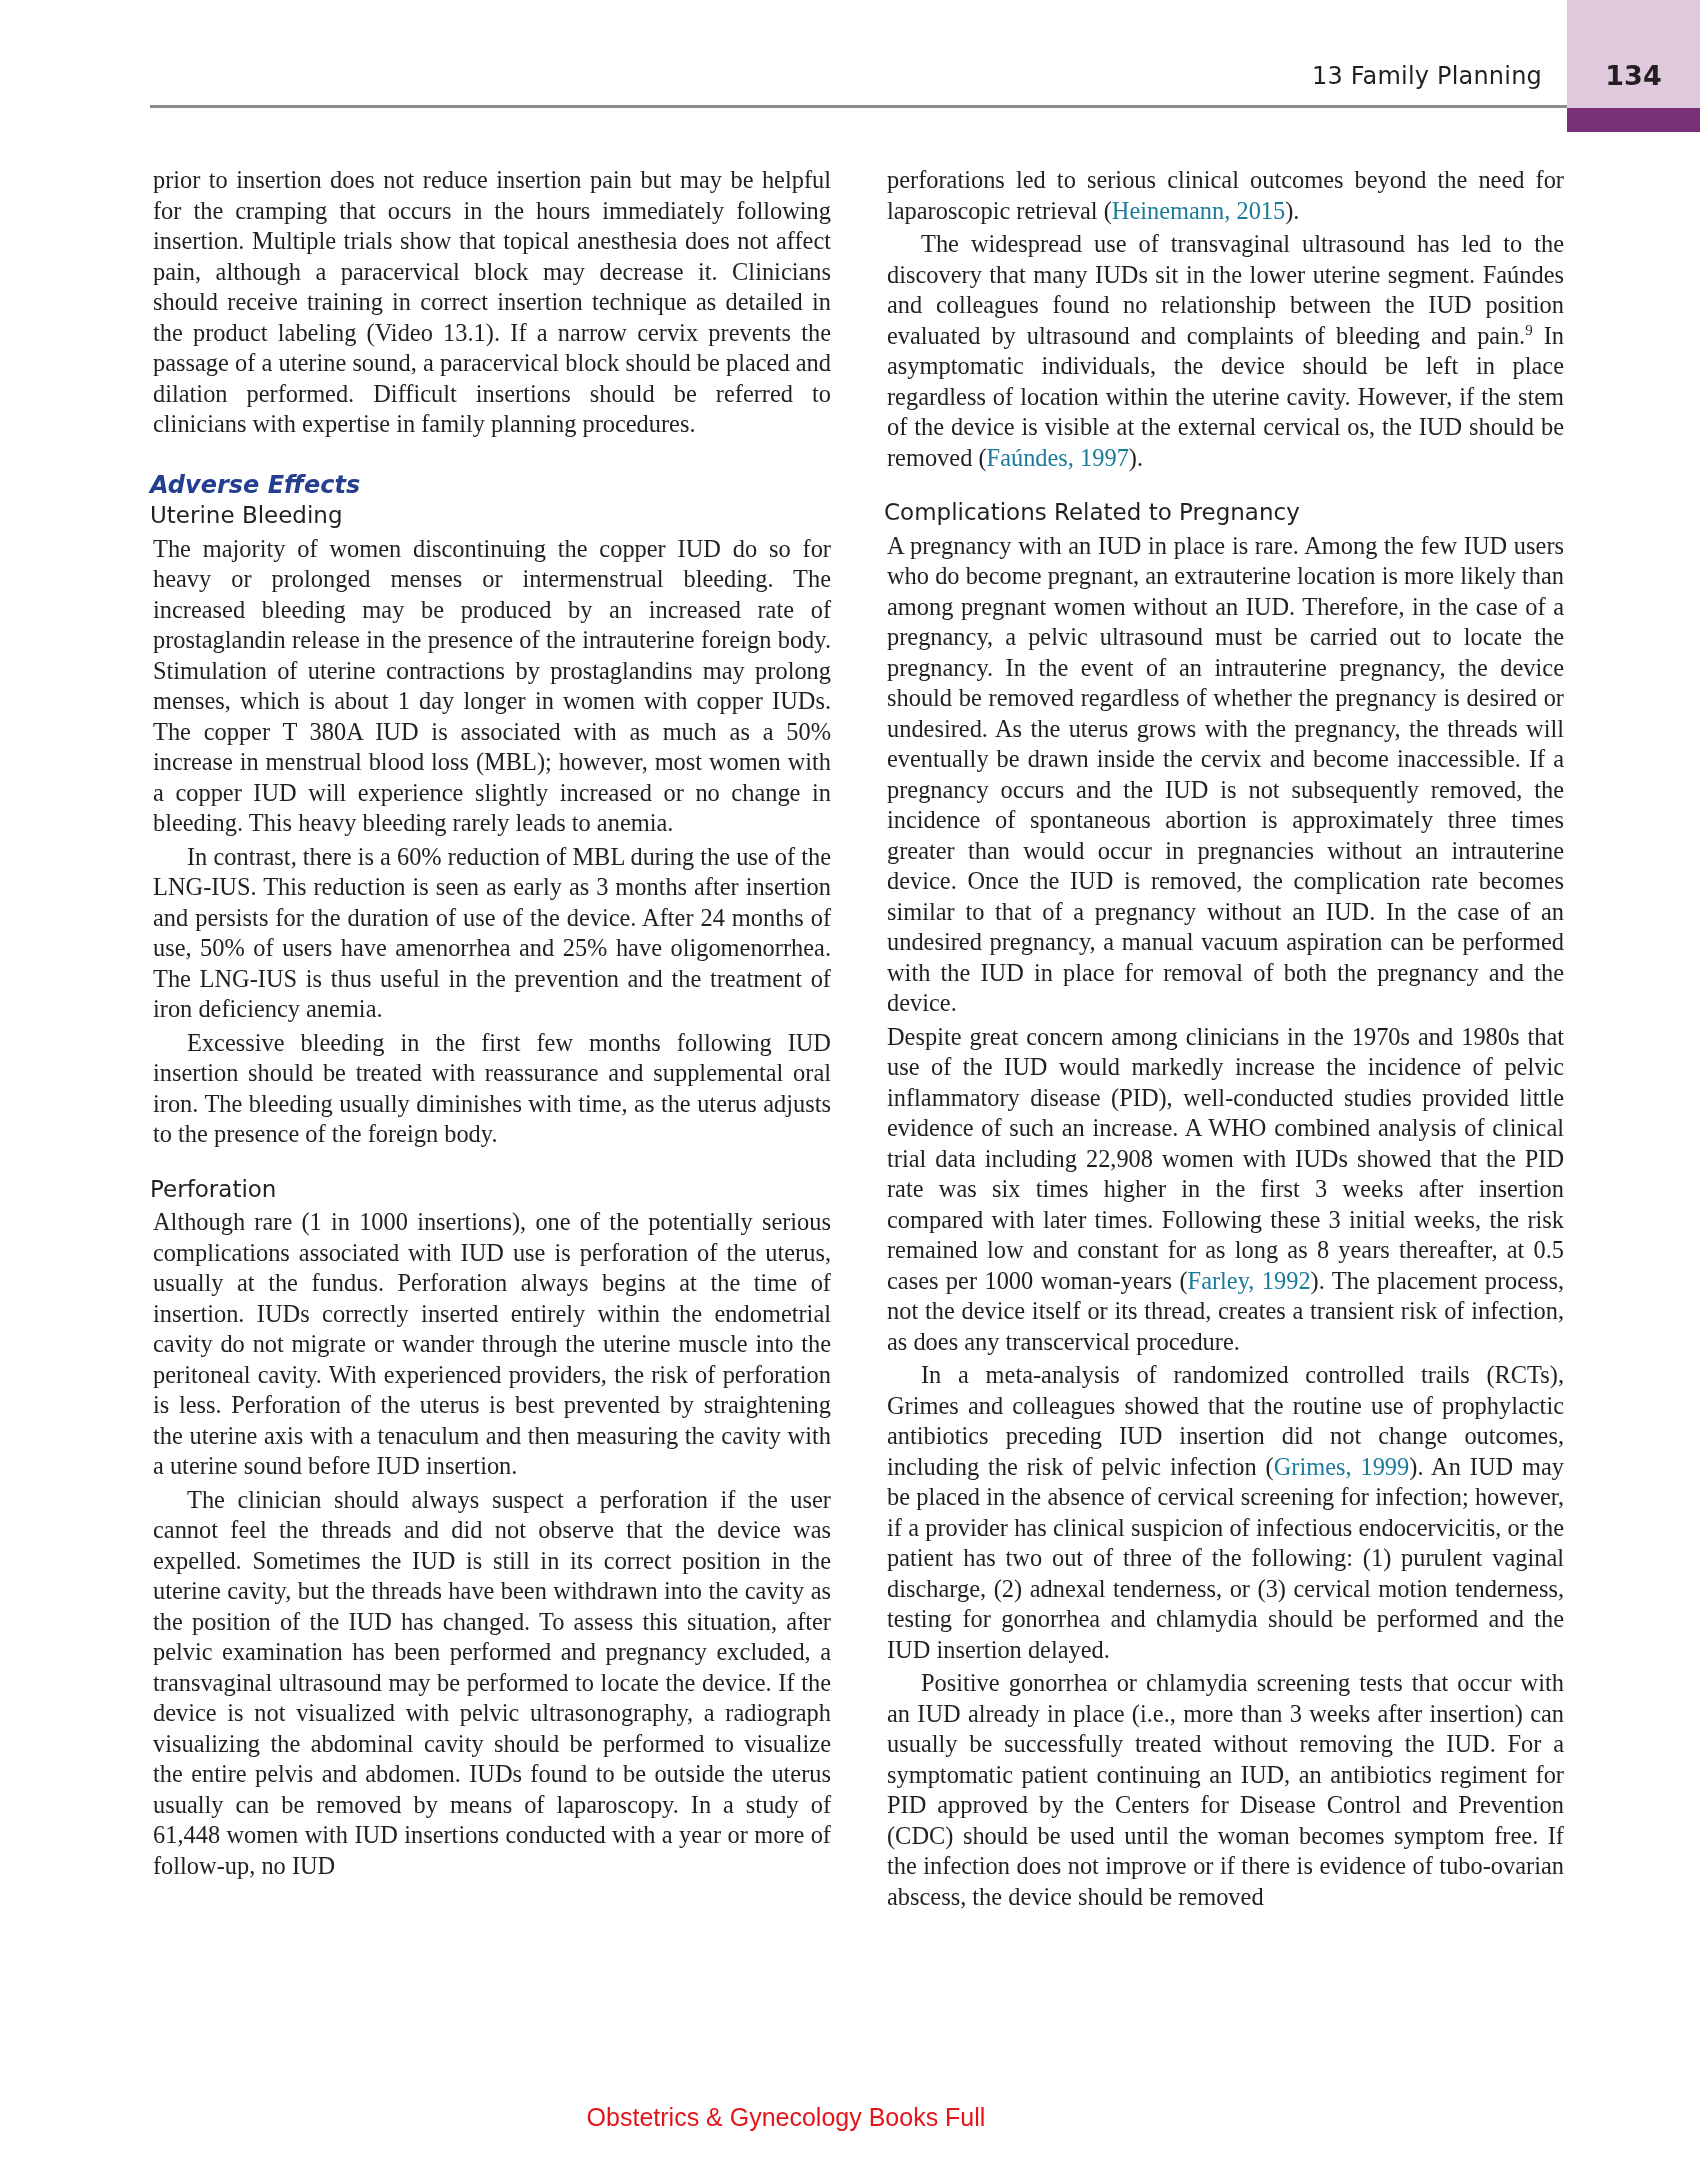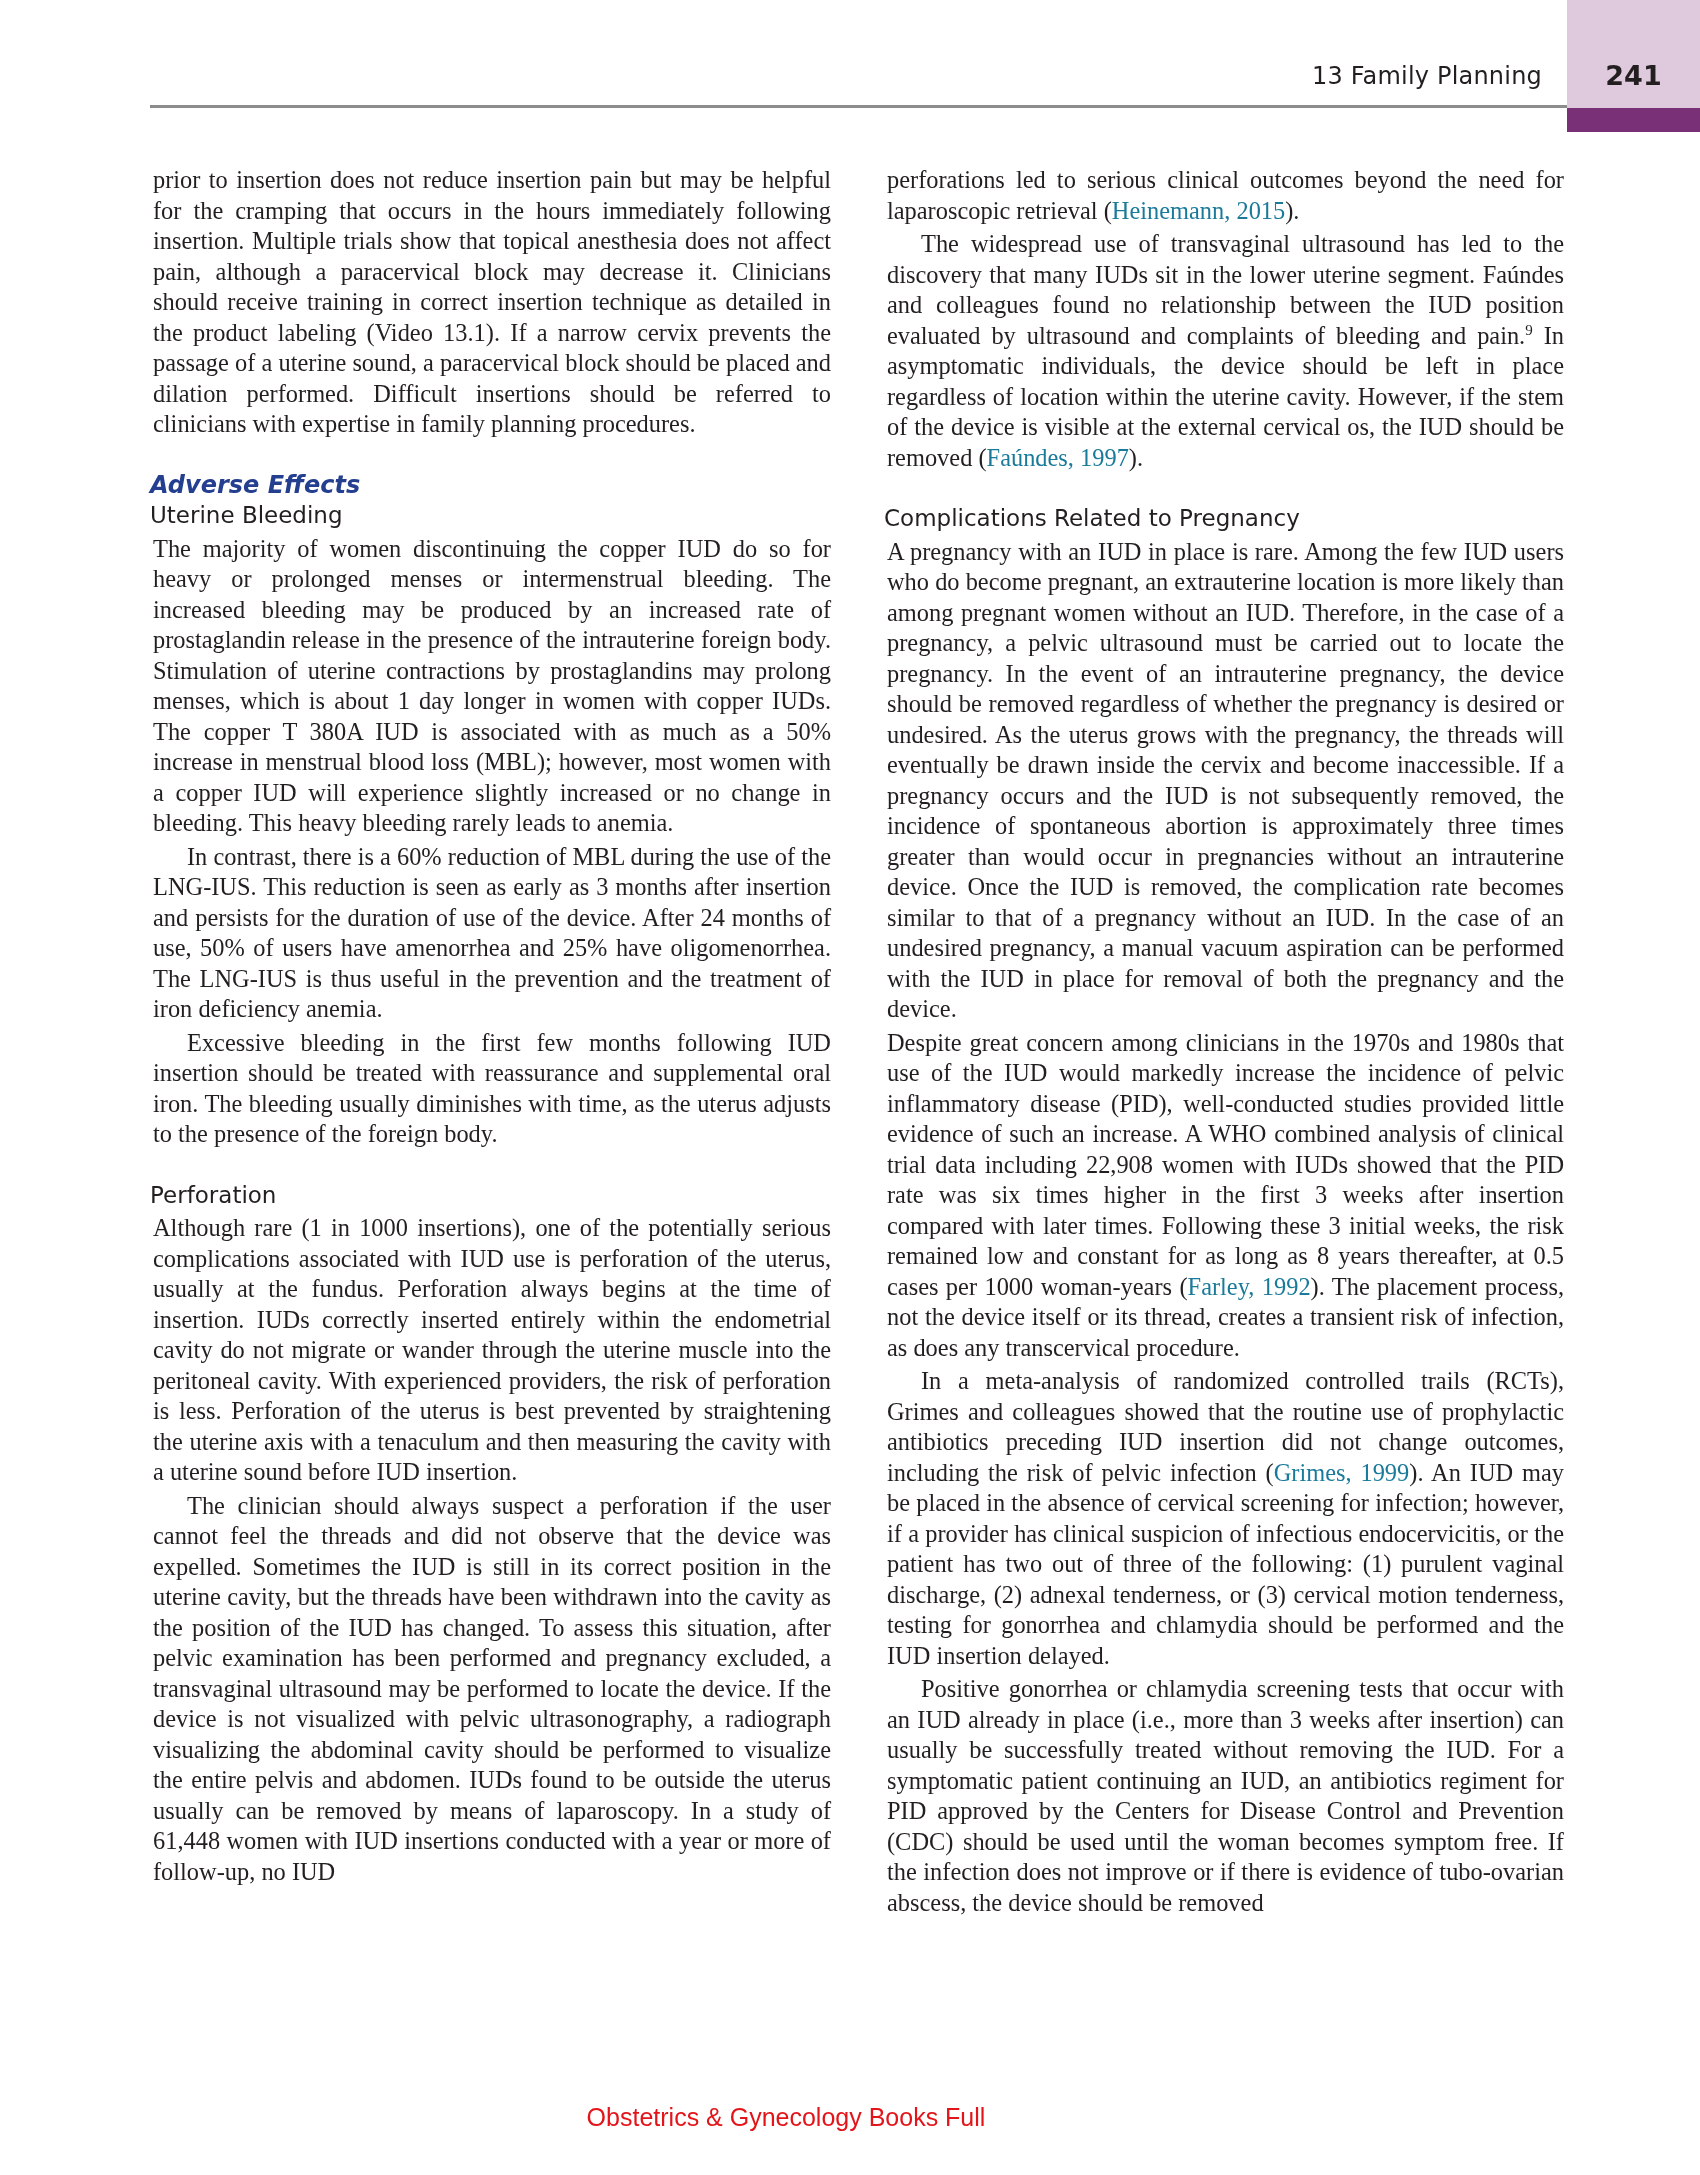--- a/index.html
+++ b/index.html
@@ -14,34 +14,34 @@
                  font-family:"DejaVu Sans", "Liberation Sans", sans-serif; font-weight:bold; font-size:27px; color:#231f20; }
   .col { position:absolute; top:162px; font-size:24.4px; line-height:30.5px; text-align:justify;
          hyphens:manual; }
   .col-left { left:150px; width:684px; }
   .col-right { left:884px; width:683px; }
   p { margin:3px; }
   p.indent { text-indent:34px; }
   .h-major { font-family:"DejaVu Sans", "Liberation Sans", sans-serif; font-style:italic; font-weight:bold;
              color:#243f8f; font-size:24px; line-height:30.5px; margin-top:30px; }
   .h-minor { font-family:"DejaVu Sans", "Liberation Sans", sans-serif; font-size:23px; line-height:30.5px; color:#231f20; }
-  .h-minor.spaced { margin-top:30px; }
+  .h-minor.spaced { margin-top:24px; }
   .cite { color:#1a7a9a; }
   sup { font-size:15px; line-height:0; }
   .footer-watermark { position:absolute; left:0; width:1572px; top:2103px; text-align:center;
                       font-family:"Liberation Sans", "DejaVu Sans", sans-serif; font-size:25px; color:#e3151a; }
 </style>
 </head>
 <body>
 
 <div class="tab-light"></div>
 <div class="tab-dark"></div>
 <div class="header-rule"></div>
 <div class="running-head">13  Family Planning</div>
-<div class="page-number">241</div>
+<div class="page-number">134</div>
 
 <div class="col col-left">
   <p>prior to insertion does not reduce insertion pain but may be helpful for the cramping that occurs in the hours immediately following insertion. Multiple trials show that topical anesthesia does not affect pain, although a paracervical block may decrease it. Clinicians should receive training in correct insertion technique as detailed in the product labeling (Video 13.1). If a narrow cervix prevents the passage of a uterine sound, a paracervical block should be placed and dilation performed. Difficult insertions should be referred to clinicians with expertise in family planning procedures.</p>
 
   <div class="h-major">Adverse Effects</div>
   <div class="h-minor">Uterine Bleeding</div>
   <p>The majority of women discontinuing the copper IUD do so for heavy or prolonged menses or intermenstrual bleeding. The increased bleeding may be produced by an increased rate of prostaglandin release in the presence of the intrauterine foreign body. Stimulation of uterine contractions by prostaglandins may prolong menses, which is about 1 day longer in women with copper IUDs. The copper T 380A IUD is associated with as much as a 50% increase in menstrual blood loss (MBL); however, most women with a copper IUD will experience slightly increased or no change in bleeding. This heavy bleeding rarely leads to anemia.</p>
   <p class="indent">In contrast, there is a 60% reduction of MBL during the use of the LNG-IUS. This reduction is seen as early as 3 months after insertion and persists for the duration of use of the device. After 24 months of use, 50% of users have amenorrhea and 25% have oligomenorrhea. The LNG-IUS is thus useful in the prevention and the treatment of iron deficiency anemia.</p>
   <p class="indent">Excessive bleeding in the first few months following IUD insertion should be treated with reassurance and supplemental oral iron. The bleeding usually diminishes with time, as the uterus adjusts to the presence of the foreign body.</p>
 

